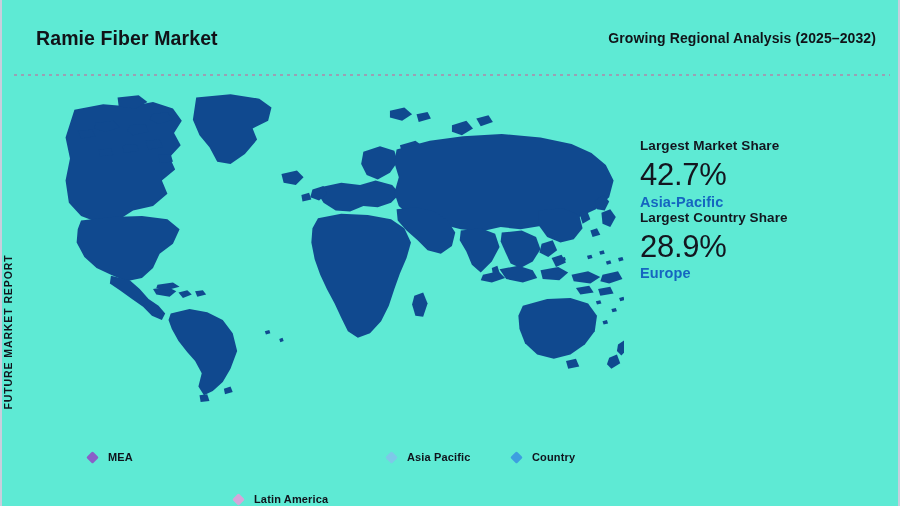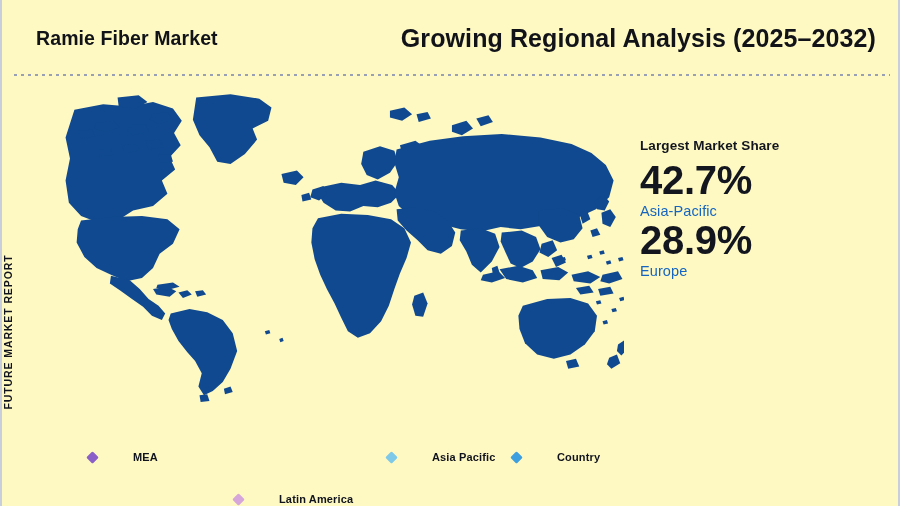--- a/index.html
+++ b/index.html
@@ -9,21 +9,21 @@
     background: #ffffff;
   }
   body {
     font-family: "Liberation Sans", sans-serif;
   }
 
   #infographic {
     position: relative;
     width: 900px;
     height: 506px;
-    background: #fef9c3;
+    background: #5eead4;
     box-sizing: border-box;
     border-left: 2px solid #c9cedd;
     border-right: 2px solid #c9cedd;
     overflow: hidden;
     padding-left: 16px;
   }
 
   
   .header {
     position: absolute;
@@ -42,21 +42,21 @@
     font-weight: bold;
     color: #111318;
     letter-spacing: 0.1px;
     white-space: nowrap;
   }
   .header-subtitle {
     position: absolute;
     right: 26px;
     top: 38px;
     transform: translateY(-50%);
-    font-size: 25px;
+    font-size: 14px;
     font-weight: bold;
     color: #111318;
     letter-spacing: 0.1px;
     white-space: nowrap;
   }
   .header-rule {
     position: absolute;
     left: 12px;
     right: 12px;
     top: 74px;
@@ -116,50 +116,49 @@
   .stat-block { }
   .stat-block:last-child { margin-bottom: 0; }
   .stat-label {
     font-size: 13.5px;
     font-weight: bold;
     color: #13161f;
     letter-spacing: 0.1px;
     margin-bottom: 6px;
   }
   .stat-value {
-    font-size: 40px;
-    font-weight: bold;
+    font-size: 31px;
+    font-weight: normal;
     color: #13161f;
     line-height: 1.05;
     letter-spacing: -0.3px;
     margin-bottom: 2px;
   }
   .stat-region {
     font-size: 14.5px;
-    font-weight: normal;
+    font-weight: bold;
     color: #1565c0;
     letter-spacing: 0.1px;
   }
 
   
   .legend {
     position: absolute;
     left: 86px;
     top: 446px;
     width: 700px;
     height: 22px;
   }
   .legend-item {
     position: absolute;
     top: 0;
     display: flex;
     align-items: center;
     height: 22px;
     white-space: nowrap;
-    gap: 25px;
   }
   .legend-marker {
     width: 9px;
     height: 9px;
     transform: rotate(45deg);
     border-radius: 1.5px;
     flex: 0 0 auto;
   }
   .legend-label {
     margin-left: 11px;
@@ -289,20 +288,21 @@
 
   <div class="stats">
 
     <div class="stat-block">
       <div class="stat-label">Largest Market Share</div>
       <div class="stat-value">42.7%</div>
       <div class="stat-region">Asia-Pacific</div>
     </div>
 
     <div class="stat-block">
+      <div class="stat-label">Largest Country Share</div>
       <div class="stat-value">28.9%</div>
       <div class="stat-region">Europe</div>
     </div>
 
   </div>
 
   <div class="legend">
 
     <div class="legend-item" style="left:0px;">
       <span class="legend-marker" style="background:#8a5fc8;"></span>

